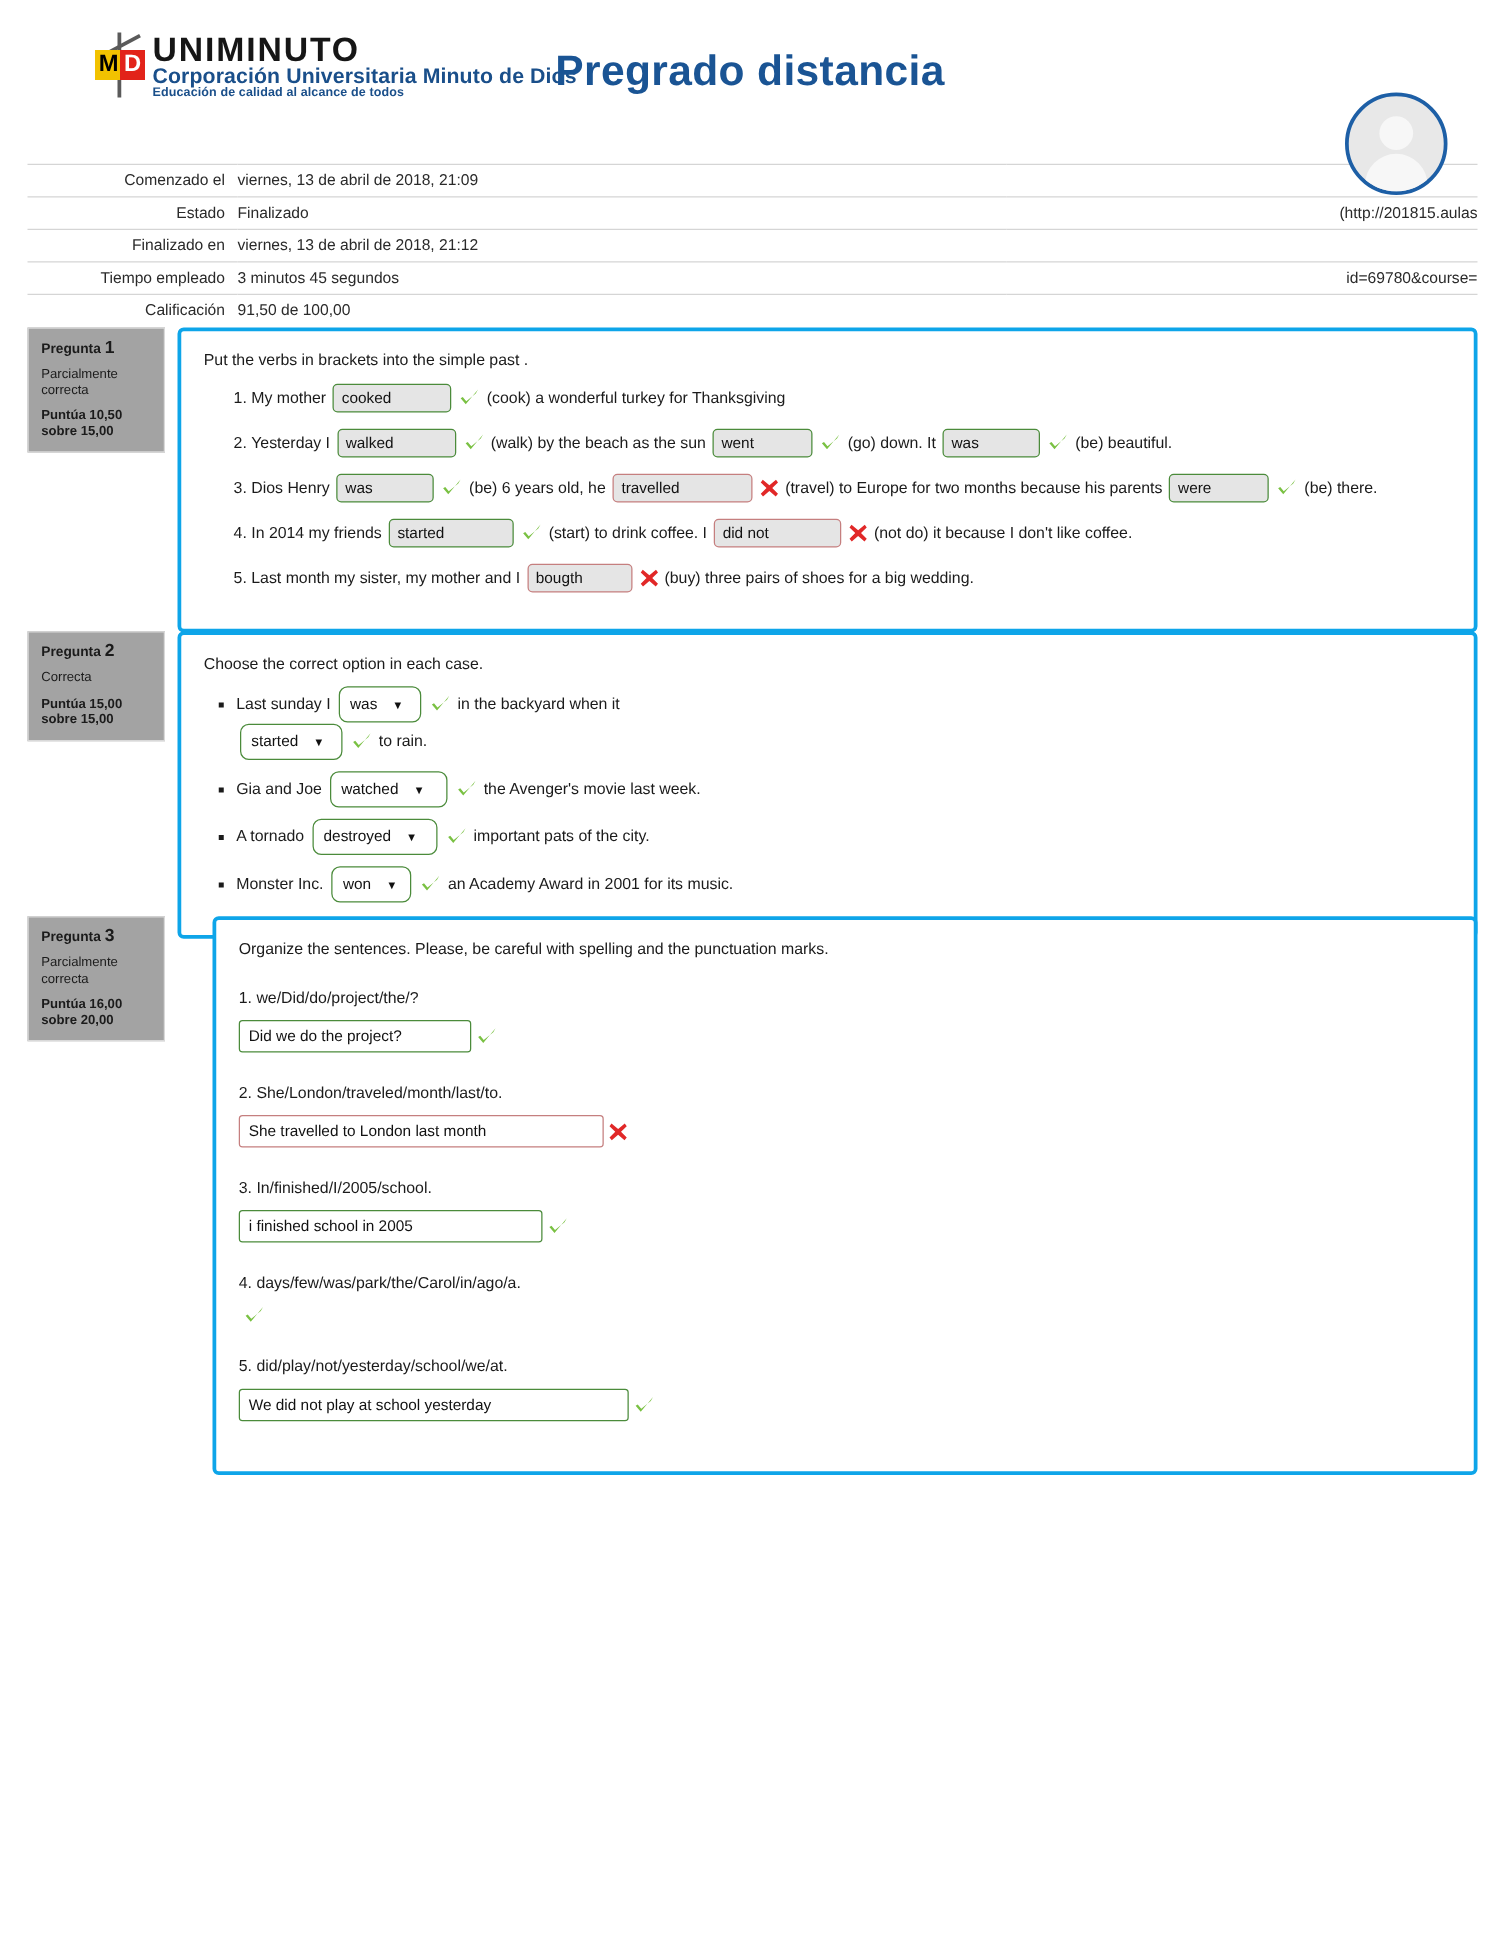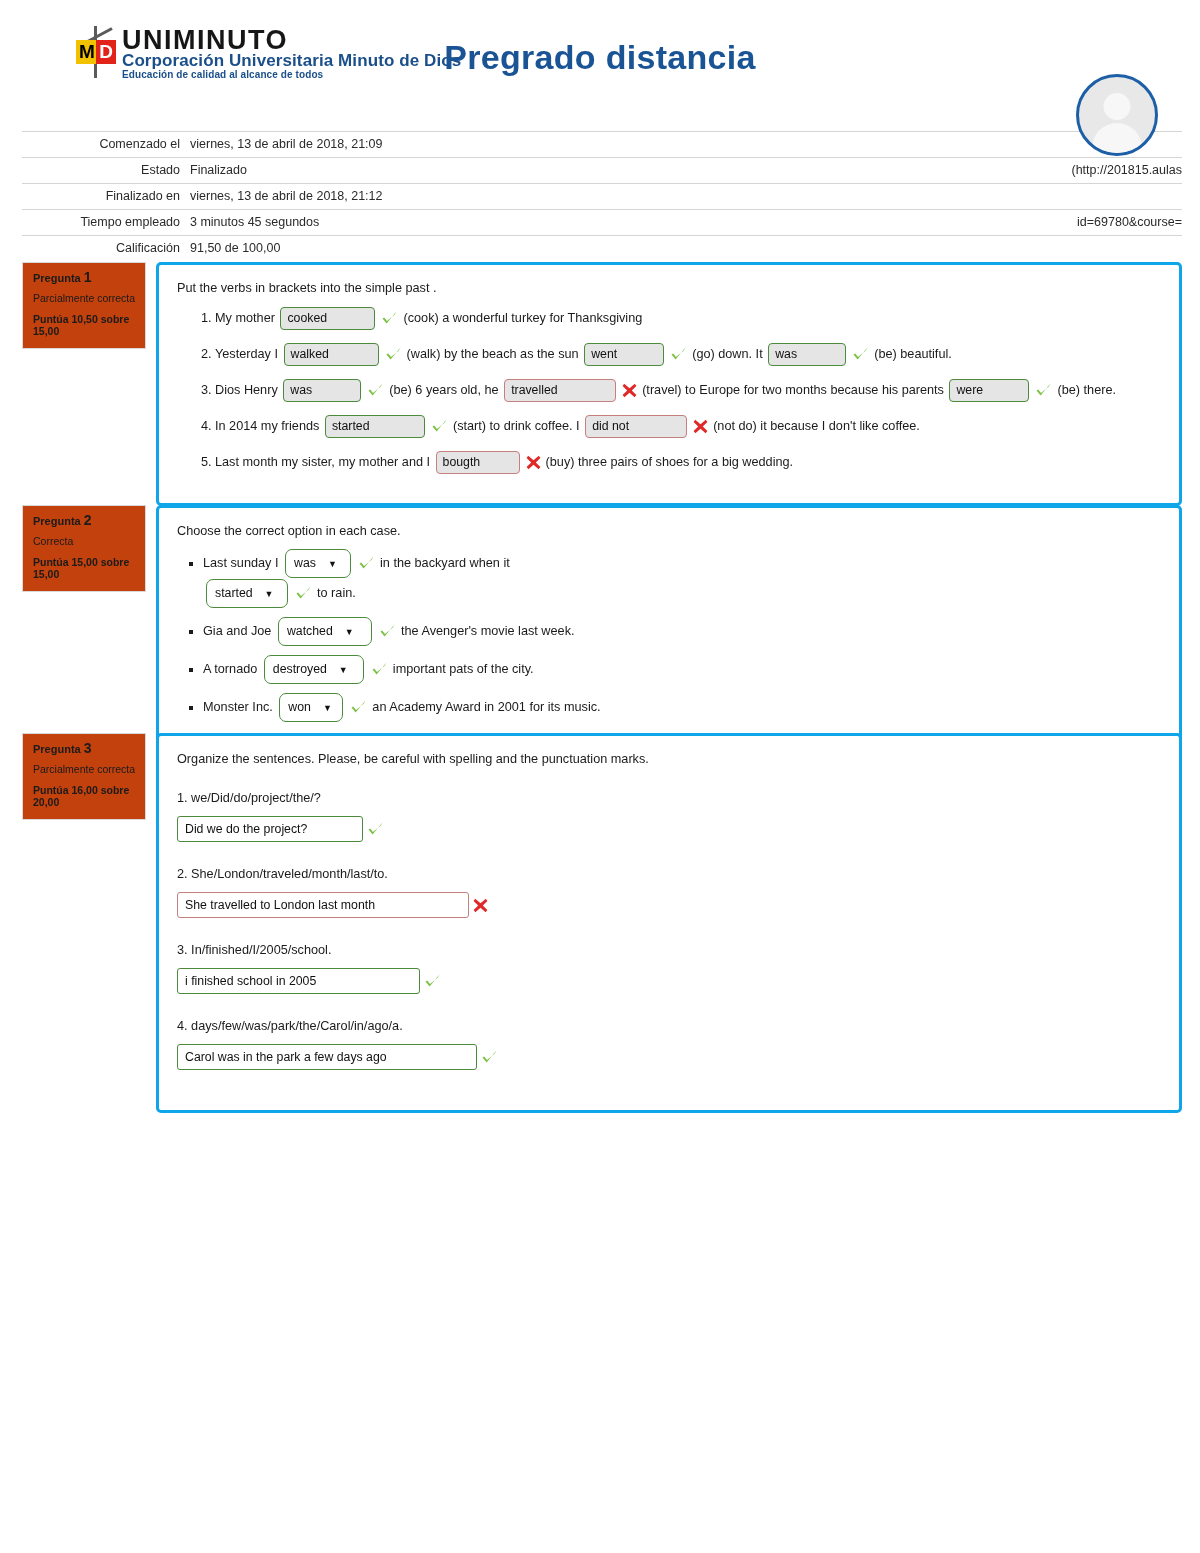--- a/index.html
+++ b/index.html
@@ -187,24 +187,24 @@
 
   
   .question {
     position: absolute;
     display: flex;
     align-items: flex-start;
     left: 22px;
     width: 1160px;
   }
   .q-info {
-    width: 124px;
+    width: 110px;
     flex: none;
     border: 1px solid #d9d9d9;
-    background: #c2410c;
+    background: #a3a3a3;
     padding: 8px 8px 10px 10px;
     box-sizing: border-box;
     font-size: 10.5px;
     color: #1b1b1b;
     line-height: 13px;
   }
   .q-info .q-num {
     font-weight: bold;
     font-size: 11px;
     margin-bottom: 7px;
@@ -430,21 +430,21 @@
               </svg></span><span>the Avenger's movie last week.</span></li>
           <li><span>A tornado </span><span class="sel" style="min-width: 100px;"><span>destroyed</span><span class="caret">▼</span></span><span class="mark"><svg width="17" height="17" viewBox="0 0 17 17">
                 <path d="M1.5 8.6 L5.6 13.4 L15.4 1.6 L13.6 4.8 L6.0 11.0 L3.2 7.6 Z" fill="#7ac143"></path>
               </svg></span><span>important pats of the city.</span></li>
           <li><span>Monster Inc. </span><span class="sel" style="min-width: 64px;"><span>won</span><span class="caret">▼</span></span><span class="mark"><svg width="17" height="17" viewBox="0 0 17 17">
                 <path d="M1.5 8.6 L5.6 13.4 L15.4 1.6 L13.6 4.8 L6.0 11.0 L3.2 7.6 Z" fill="#7ac143"></path>
               </svg></span><span>an Academy Award in 2001 for its music.</span></li>
         </ul>
       </div>
     </div>
-    <div class="question" style="top: 733px;">
+    <div class="question" style="top: 733px; gap: 28px;">
       <div class="q-info">
         <div class="q-num">Pregunta <b>3</b></div>
         <div class="q-state">Parcialmente correcta</div>
         <div class="q-grade">Puntúa 16,00 sobre 20,00</div>
       </div>
       <div class="q-body">
         <div class="q-prompt">Organize the sentences. Please, be careful with spelling and the punctuation marks.</div>
         <div class="s3-spacer"></div>
         <div class="s3-item">
           <div class="s3-prompt">1. we/Did/do/project/the/?</div>
@@ -475,21 +475,31 @@
             <span class="mark">
               <svg width="17" height="17" viewBox="0 0 17 17">
                 <path d="M1.5 8.6 L5.6 13.4 L15.4 1.6 L13.6 4.8 L6.0 11.0 L3.2 7.6 Z" fill="#7ac143"></path>
               </svg>
             </span>
           </div>
         </div>
         <div class="s3-item">
           <div class="s3-prompt">4. days/few/was/park/the/Carol/in/ago/a.</div>
           <div class="s3-answer-row">
-            <span class="s3-input" style="width: 300px;">Carol was in the park a few days ago</span>
+            <span class="mark">
+              <svg width="17" height="17" viewBox="0 0 17 17">
+                <path d="M1.5 8.6 L5.6 13.4 L15.4 1.6 L13.6 4.8 L6.0 11.0 L3.2 7.6 Z" fill="#7ac143"></path>
+              </svg>
+            </span>
+          </div>
+        </div>
+        <div class="s3-item">
+          <div class="s3-prompt">5. did/play/not/yesterday/school/we/at.</div>
+          <div class="s3-answer-row">
+            <span class="s3-input" style="width: 312px;">We did not play at school yesterday</span>
             <span class="mark">
               <svg width="17" height="17" viewBox="0 0 17 17">
                 <path d="M1.5 8.6 L5.6 13.4 L15.4 1.6 L13.6 4.8 L6.0 11.0 L3.2 7.6 Z" fill="#7ac143"></path>
               </svg>
             </span>
           </div>
         </div>
       </div>
     </div>
   </div>

